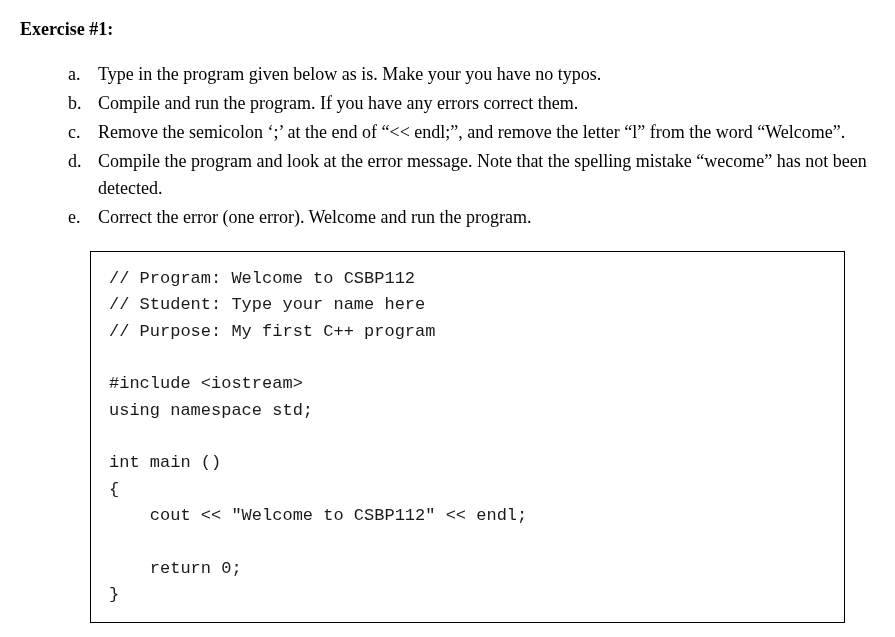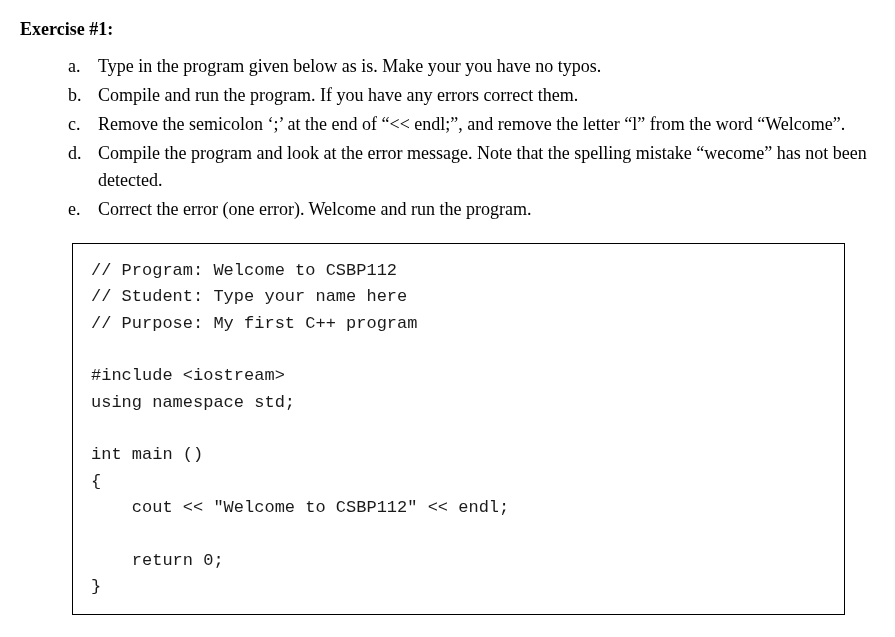--- a/index.html
+++ b/index.html
@@ -11,39 +11,39 @@
       font-family: 'Times New Roman', Times, serif;
       font-size: 18px;
       color: #000;
       background: #fff;
       padding: 16px 20px;
       width: 895px;
       line-height: 1.5;
     }
     .heading {
       font-weight: bold;
-      margin-bottom: 10px;
+      margin-bottom: 18px;
     }
     .list {
       margin-left: 48px;
       margin-bottom: 20px;
     }
     .list-item {
       display: flex;
       margin-bottom: 2px;
     }
     .marker {
       min-width: 30px;
       flex-shrink: 0;
     }
     .item-text {
       flex: 1;
     }
     .code-wrapper {
-      margin-left: 52px;
+      margin-left: 70px;
       margin-right: 30px;
       margin-top: 18px;
     }
     .code-box {
       border: 1.5px solid #000;
       padding: 14px 18px;
       font-family: 'Courier New', Courier, monospace;
       font-size: 17px;
       line-height: 1.55;
       white-space: pre;

